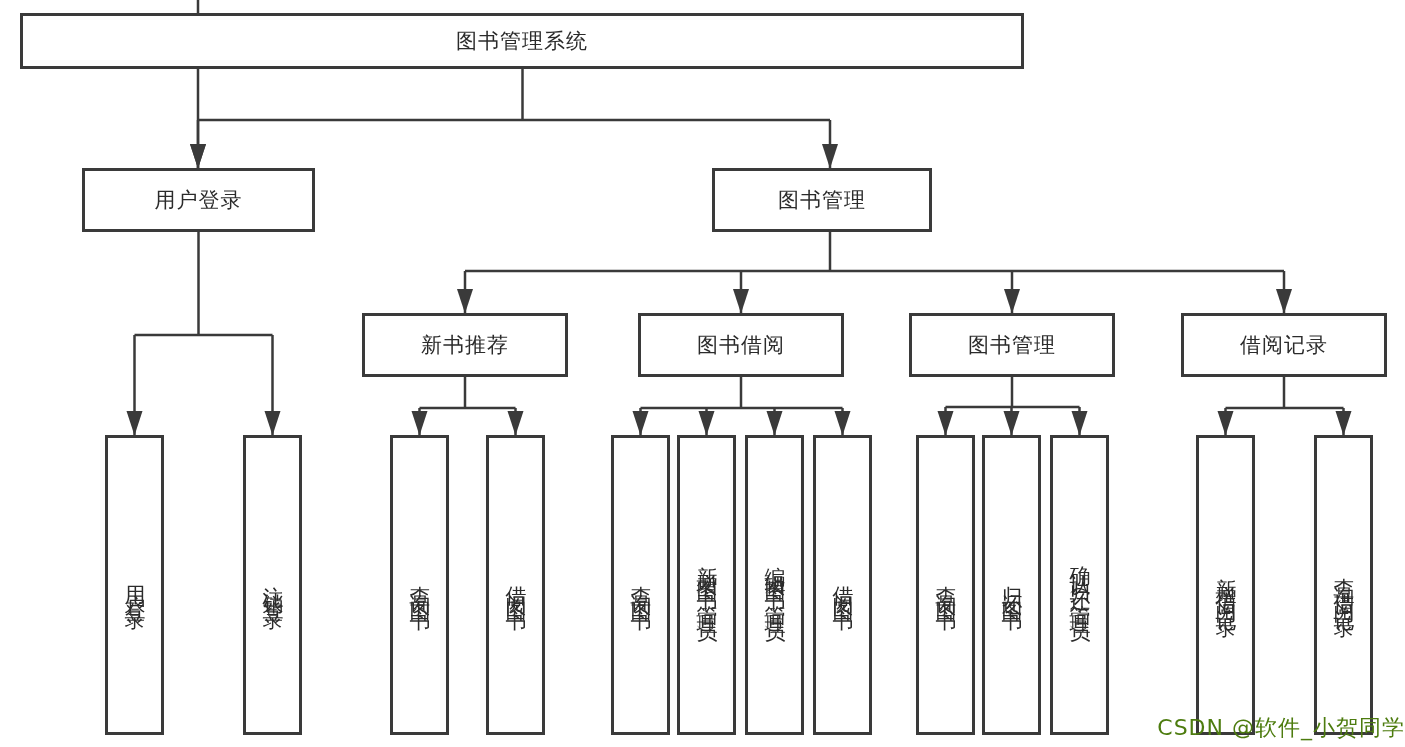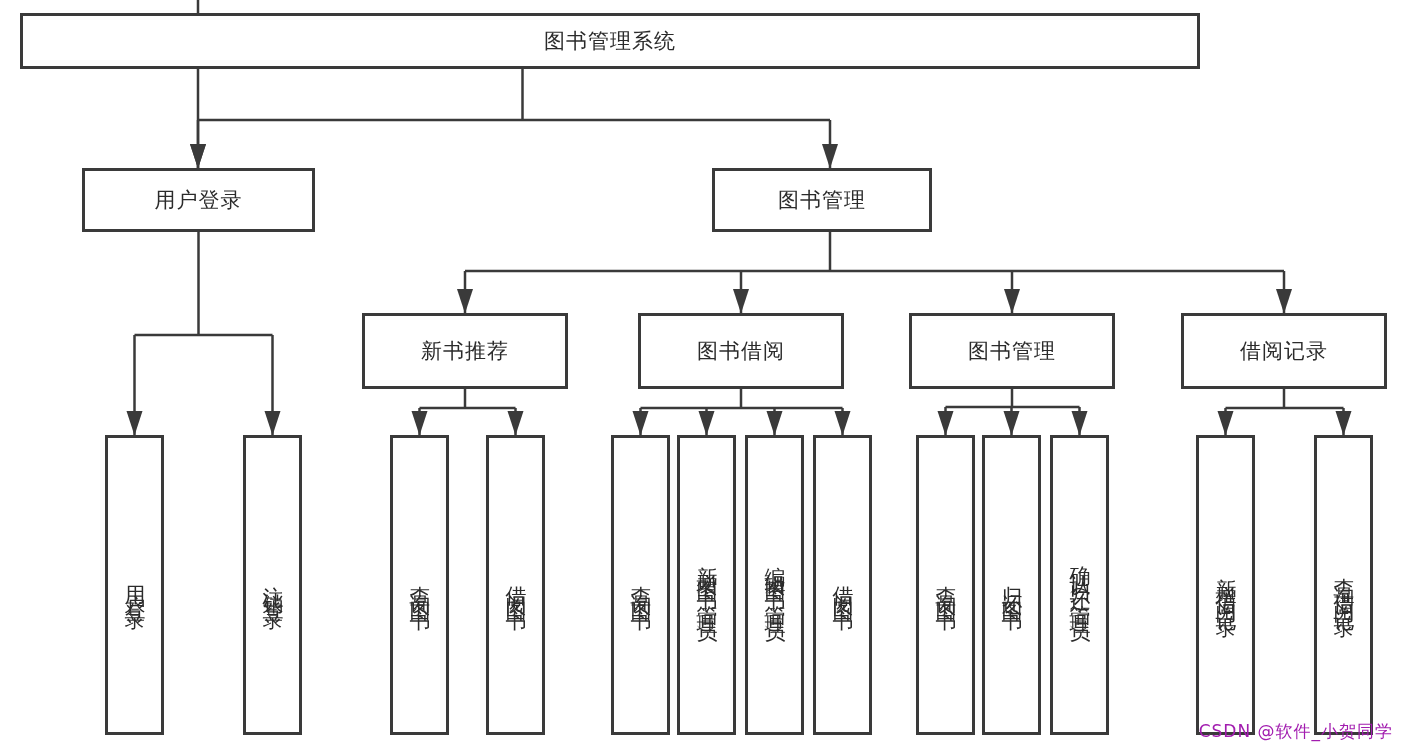--- a/index.html
+++ b/index.html
@@ -29,24 +29,24 @@
     border: 3px solid #3a3a3a;
     background: #ffffff;
     display: flex;
     align-items: center;
     justify-content: center;
     color: #2b2b2b;
     font-size: 21px;
     letter-spacing: 1px;
     z-index: 2;
   }
-  .root-box  { left: 20px;  top: 13px;  width: 1180px; height: 56px; }
+  .root-box  { left: 20px;  top: 13px;  width: 1004px; height: 56px; }
   .l2-a      { left: 82px;  top: 168px; width: 233px;  height: 64px; }
   .l2-b      { left: 712px; top: 168px; width: 220px;  height: 64px; }
-  .l3        { top: 313px;  width: 206px; height: 76px; }
+  .l3        { top: 313px;  width: 206px; height: 64px; }
   .l3-1      { left: 362px; }
   .l3-2      { left: 638px; }
   .l3-3      { left: 909px; }
   .l3-4      { left: 1181px; }
   .leaf {
     position: absolute;
     box-sizing: border-box;
     border: 3px solid #3a3a3a;
     background: #ffffff;
     top: 435px;
@@ -61,24 +61,24 @@
     writing-mode: vertical-rl;
     text-orientation: mixed;
     color: #2b2b2b;
     font-size: 21px;
     letter-spacing: 8px;
     line-height: 1;
     white-space: nowrap;
   }
   .watermark {
     position: absolute;
-    right: 12px;
+    right: 0;
     bottom: 4px;
-    color: #a21caf;
-    font-size: 17px;
+    color: #4d7c0f;
+    font-size: 22px;
     letter-spacing: 1px;
     z-index: 5;
   }
 </style>
 </head>
 <body>
 
 <div class="canvas">
 
   <svg class="connectors" viewBox="0 0 1405 747" xmlns="http://www.w3.org/2000/svg">

